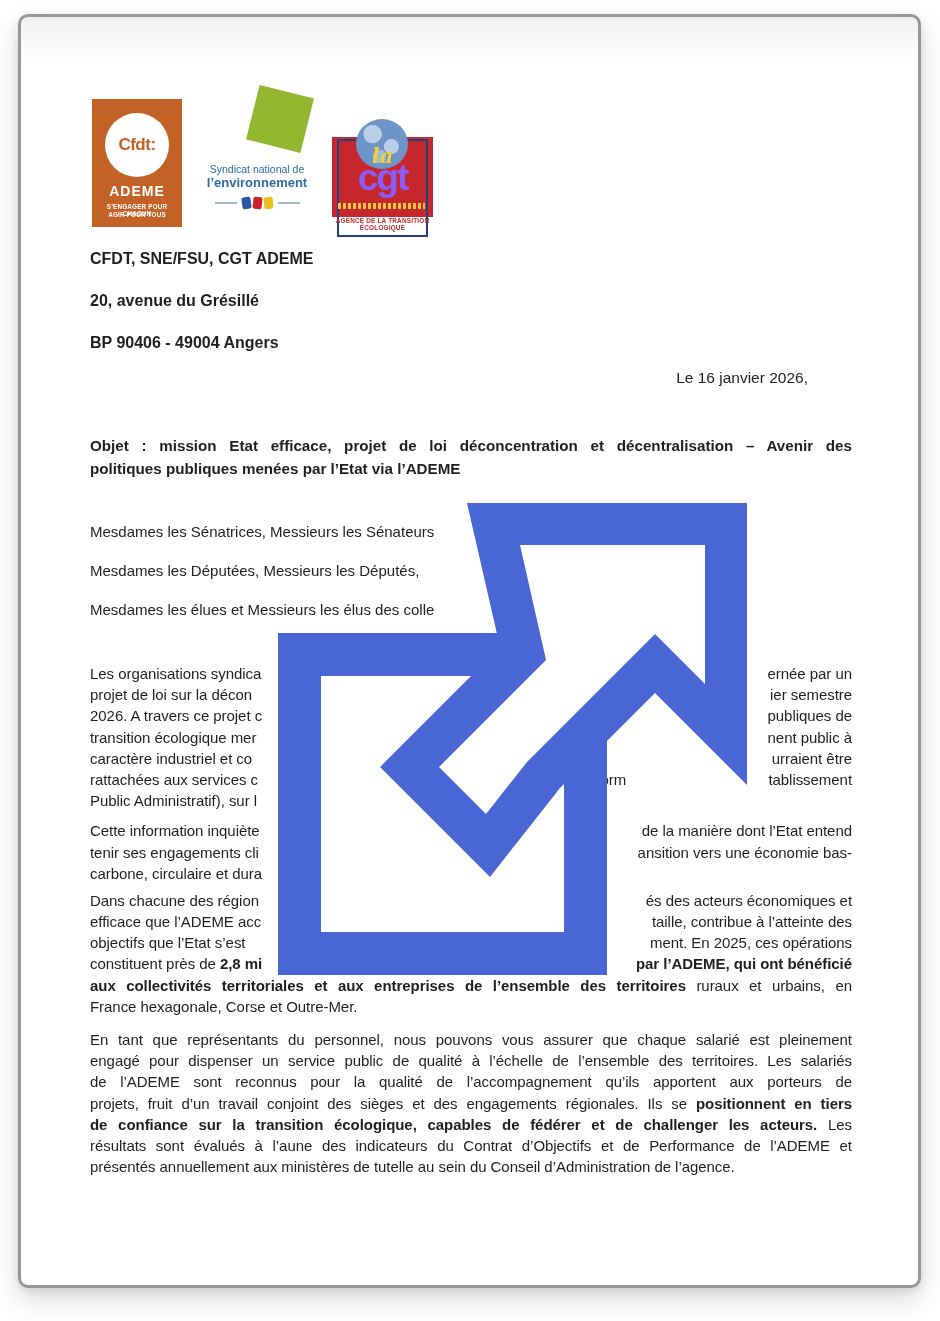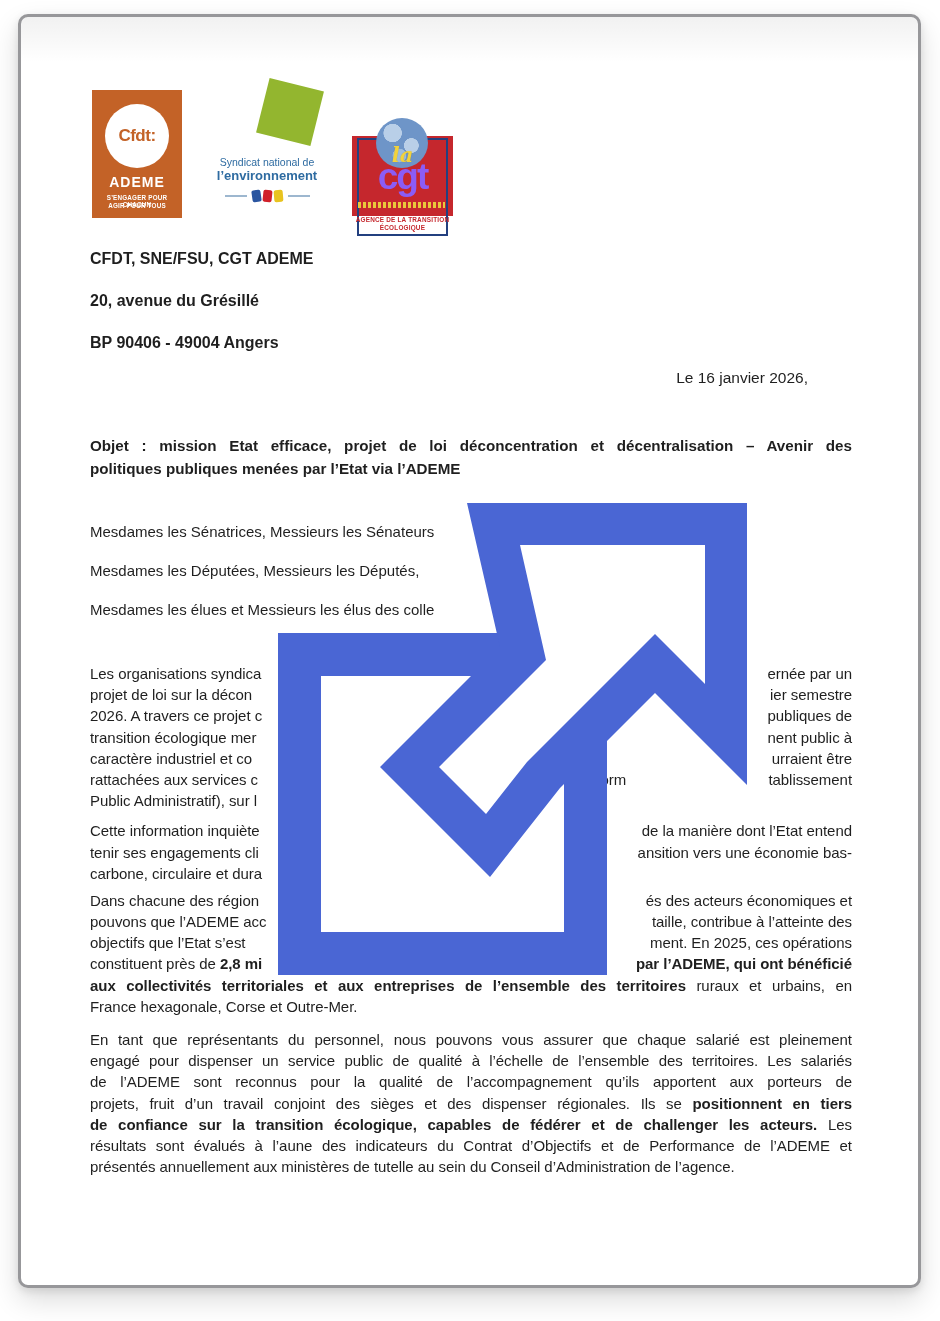--- a/index.html
+++ b/index.html
@@ -10,21 +10,21 @@
   .page{position:absolute;left:18px;top:14px;width:897px;height:1268px;
         background:#fff;border:3px solid #97979a;border-radius:10px;
         box-shadow:0 12px 28px rgba(0,0,0,.14),0 3px 8px rgba(0,0,0,.10);}
   .page::before{content:"";position:absolute;left:0;right:0;top:0;height:46px;
         border-radius:7px 7px 0 0;
         background:linear-gradient(180deg,rgba(0,0,0,.055),rgba(0,0,0,0));pointer-events:none;}
 
   .letter{position:absolute;left:69px;top:0;width:762px;}
 
   
-  .logos{margin:73px 0 0 2px;display:flex;gap:32px;align-items:flex-start;height:145px;}
+  .logos{margin:73px 0 0 2px;display:flex;gap:22px;align-items:center;height:145px;}
   .cfdt{width:90px;height:128px;background:#c36227;position:relative;text-align:center;}
   .cfdt .circ{position:absolute;left:13px;top:14px;width:64px;height:64px;border-radius:50%;
         background:#fff;display:flex;align-items:center;justify-content:center;}
   .cfdt .circ span{color:#c36227;font-weight:bold;font-size:17px;letter-spacing:-.5px;}
   .cfdt .ademe{position:absolute;left:0;right:0;top:84px;color:#fff;font-weight:bold;
         font-size:14px;letter-spacing:1px;}
   .cfdt .tag{position:absolute;left:0;right:0;color:#fff;font-size:6.3px;font-weight:bold;letter-spacing:.2px;}
   .t1{top:104px;} .t2{top:112px;}
 
   .sne{width:106px;height:132px;position:relative;text-align:center;}
@@ -193,40 +193,40 @@
           <span></span>
         </div>
     </div>
 
     <div class="p p3">
       <div class="line frag">
           <span>Dans chacune des région</span>
           <span>és des acteurs économiques et</span>
         </div>
       <div class="line frag">
-          <span>pouvons que l’ADEME acc</span>
+          <span>efficace que l’ADEME acc</span>
           <span>taille, contribue à l’atteinte des</span>
         </div>
       <div class="line frag">
           <span>objectifs que l’Etat s’est</span>
           <span>ment. En 2025, ces opérations</span>
         </div>
       <div class="line frag">
           <span><span>constituent près de </span><b>2,8 mi</b></span>
           <b>par l’ADEME, qui ont bénéficié</b>
         </div>
       <div class="line jline"><b>aux collectivités territoriales et aux entreprises de l’ensemble des territoires</b><span> ruraux et urbains, en</span></div>
       <div class="line plain">France hexagonale, Corse et Outre-Mer.</div>
     </div>
 
     <div class="p p4">
       <div class="line jline">En tant que représentants du personnel, nous pouvons vous assurer que chaque salarié est pleinement</div>
       <div class="line jline">engagé pour dispenser un service public de qualité à l’échelle de l’ensemble des territoires. Les salariés</div>
       <div class="line jline">de l’ADEME sont reconnus pour la qualité de l’accompagnement qu’ils apportent aux porteurs de</div>
-      <div class="line jline"><span>projets, fruit d’un travail conjoint des sièges et des dispenser régionales. Ils se </span><b>positionnent en tiers</b></div>
+      <div class="line jline"><span>projets, fruit d’un travail conjoint des sièges et des engagements régionales. Ils se </span><b>positionnent en tiers</b></div>
       <div class="line jline"><b>de confiance sur la transition écologique, capables de fédérer et de challenger les acteurs.</b><span> Les</span></div>
       <div class="line jline">résultats sont évalués à l’aune des indicateurs du Contrat d’Objectifs et de Performance de l’ADEME et</div>
       <div class="line plain">présentés annuellement aux ministères de tutelle au sein du Conseil d’Administration de l’agence.</div>
     </div>
 
   </div>
 
   <svg class="overlay-icon" viewBox="0 0 482 481" xmlns="http://www.w3.org/2000/svg" aria-hidden="true">
     <rect x="21.5" y="157.5" width="286" height="299" fill="#ffffff" stroke="#4a66d4" stroke-width="43"></rect>
     <path d="M189,6 L469,6 L469,288 L377,196 L282,291 L212,380 L102,270 L222,150 Z" fill="#4a66d4"></path>

